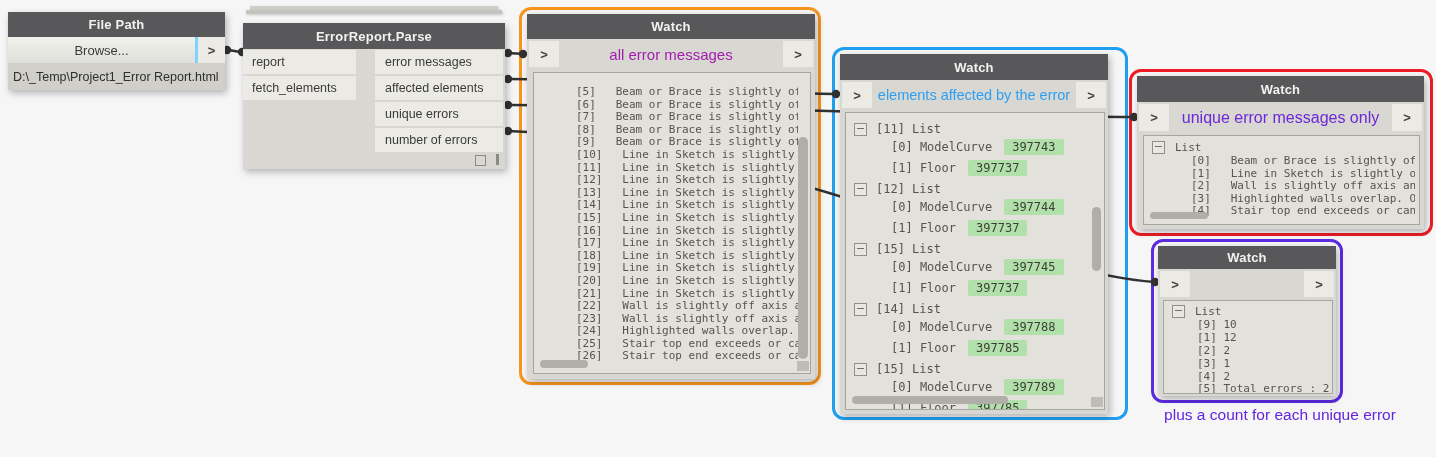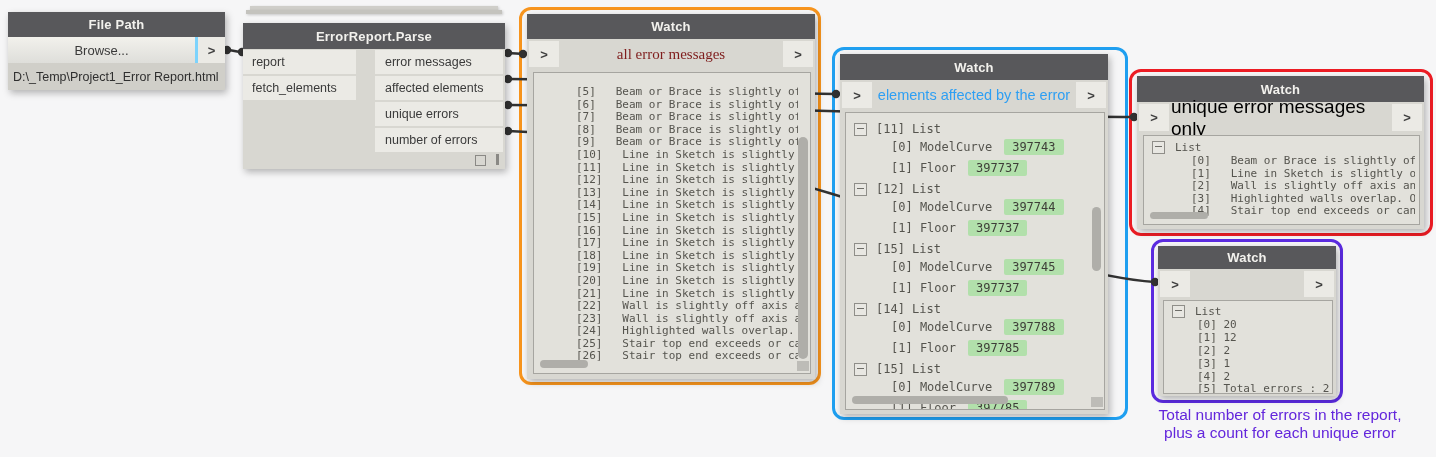--- a/index.html
+++ b/index.html
@@ -117,21 +117,21 @@
       <div class="io-cell out-cell" style="top:79px;">number of errors</div>
       <div class="sq-icon" style="left:232px;top:106px;"></div>
       <div class="bar-icon" style="left:253px;top:105px;"></div>
     </div>
   </div>
 
   <div class="node" style="left:527px;top:14px;width:288px;height:365px;">
     <div class="node-header">Watch</div>
     <div class="port-row" style="height:26px;">
       <div class="port-cell">&gt;</div>
-      <div class="annotation" style="color:#7f1d1d;font-family:Liberation Serif, serif;">all error messages</div>
+      <div class="annotation" style="color:#a21caf;">all error messages</div>
       <div class="port-cell">&gt;</div>
     </div>
     <div class="content-box" style="left:6px;top:58px;width:276px;height:300px;">
       <div class="mono" style="padding:13px 12px 0 42px;">
           <div class="mono-row">[5]   Beam or Brace is slightly off a</div>
           <div class="mono-row">[6]   Beam or Brace is slightly off a</div>
           <div class="mono-row">[7]   Beam or Brace is slightly off a</div>
           <div class="mono-row">[8]   Beam or Brace is slightly off a</div>
           <div class="mono-row">[9]   Beam or Brace is slightly off a</div>
           <div class="mono-row">[10]   Line in Sketch is slightly off</div>
@@ -194,21 +194,21 @@
         <div class="thumb" style="top:0;height:8px;left:2px;width:156px;"></div>
       </div>
       <div class="corner" style="right:1px;bottom:2px;"></div>
     </div>
   </div>
 
   <div class="node" style="left:1137px;top:76px;width:287px;height:153px;">
     <div class="node-header" style="height:26px;">Watch</div>
     <div class="port-row" style="height:27px;">
       <div class="port-cell">&gt;</div>
-      <div class="annotation" style="color:#000000;font-size:19px;">unique error messages only</div>
+      <div class="annotation" style="color:#6d28d9;font-size:16px;">unique error messages only</div>
       <div class="port-cell">&gt;</div>
     </div>
     <div class="content-box" style="left:6px;top:59px;width:275px;height:88px;">
       <div style="display:flex;align-items:center;gap:10px;padding:5px 0 0 8px;">
         <span class="mbox"></span>
         <span class="mono" style="font-size:11px;">List</span>
       </div>
       <div class="mono" style="padding:1px 4px 0 47px;">
           <div class="mono-row mono">[0]   Beam or Brace is slightly off axi</div>
           <div class="mono-row mono">[1]   Line in Sketch is slightly off ax</div>
@@ -228,28 +228,27 @@
       <div class="port-cell">&gt;</div>
       <div class="annotation"></div>
       <div class="port-cell">&gt;</div>
     </div>
     <div class="content-box" style="left:5px;top:54px;width:168px;height:92px;">
       <div style="display:flex;align-items:center;gap:10px;padding:4px 0 0 8px;">
         <span class="mbox"></span>
         <span class="mono" style="font-size:11px;">List</span>
       </div>
       <div class="mono" style="padding:1px 2px 0 33px;">
-          <div class="mono-row mono" style="height: 12.9px; line-height: 12.9px;">[0] 20</div>
+          <div class="mono-row mono" style="height: 12.9px; line-height: 12.9px;">[9] 10</div>
           <div class="mono-row mono" style="height: 12.9px; line-height: 12.9px;">[1] 12</div>
           <div class="mono-row mono" style="height: 12.9px; line-height: 12.9px;">[2] 2</div>
           <div class="mono-row mono" style="height: 12.9px; line-height: 12.9px;">[3] 1</div>
           <div class="mono-row mono" style="height: 12.9px; line-height: 12.9px;">[4] 2</div>
           <div class="mono-row mono" style="height: 12.9px; line-height: 12.9px;">[5] Total errors : 27</div>
         </div>
     </div>
   </div>
 
   <div class="note">
-    <div>Total number of errors in the report,</div>
     <div>plus a count for each unique error</div>
   </div>
 
 </div>
 
 </body></html>

